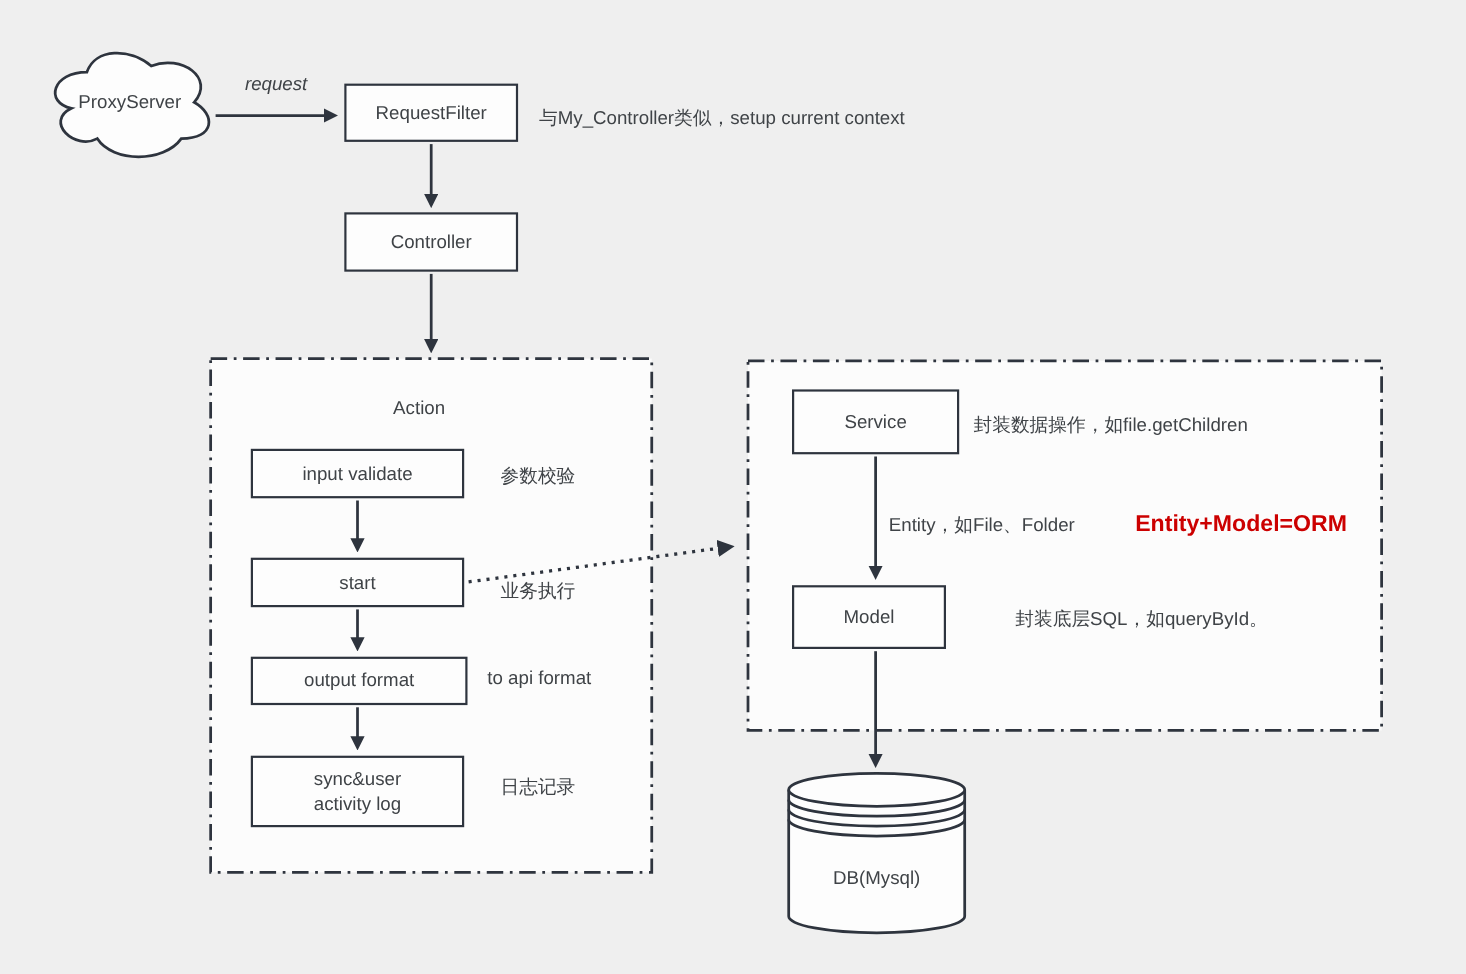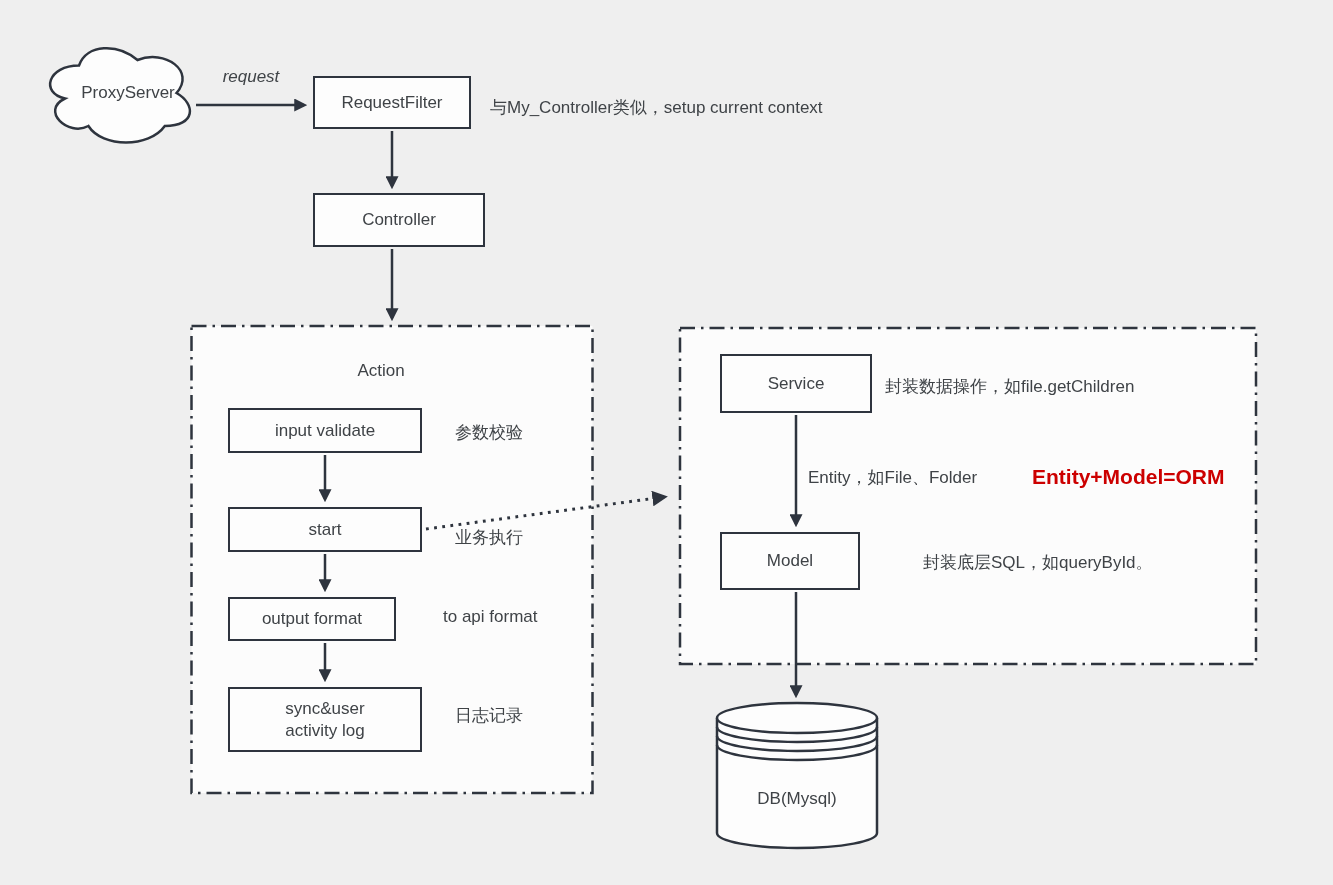--- a/index.html
+++ b/index.html
@@ -85,31 +85,31 @@
     <path class="edge-dotted" marker-end="url(#ah)" d="M426 529 L664 497"></path>
 
     <path class="shape" d="M717 718 L717 833 A80 15 0 0 0 877 833 L877 718"></path>
     <ellipse class="shape" cx="797" cy="718" rx="80" ry="15"></ellipse>
     <path class="arc" d="M717 727 A80 15 0 0 0 877 727"></path>
     <path class="arc" d="M717 736 A80 15 0 0 0 877 736"></path>
     <path class="arc" d="M717 745 A80 15 0 0 0 877 745"></path>
   </svg>
 
   <div class="node" style="left:313px;top:76px;width:158px;height:53px;">RequestFilter</div>
-  <div class="node" style="left:313px;top:193px;width:172px;height:54px;">Controller</div>
+  <div class="node" style="left:313px;top:193px;width:158px;height:54px;">Controller</div>
   <div class="node" style="left:228px;top:408px;width:194px;height:45px;">input validate</div>
   <div class="node" style="left:228px;top:507px;width:194px;height:45px;">start</div>
-  <div class="node" style="left:228px;top:597px;width:168px;height:44px;">output format</div>
+  <div class="node" style="left:228px;top:597px;width:197px;height:44px;">output format</div>
   <div class="node" style="left:228px;top:687px;width:194px;height:65px;">
     <span class="wrap-narrow">sync&amp;user activity log</span>
   </div>
   <div class="node" style="left:720px;top:354px;width:152px;height:59px;">Service</div>
   <div class="node" style="left:720px;top:532px;width:140px;height:58px;">Model</div>
 
-  <div class="label center" style="left:48px;top:83px;width:160px;">ProxyServer</div>
+  <div class="label center" style="left:38px;top:83px;width:160px;">ProxyServer</div>
   <div class="label center" style="left:206px;top:67px;width:90px;font-style:italic;">request</div>
   <div class="label center" style="left:281px;top:361px;width:200px;">Action</div>
   <div class="label center" style="left:717px;top:789px;width:160px;">DB(Mysql)</div>
 
   <div class="label" style="left:490px;top:96px;">与My_Controller类似，setup current context</div>
   <div class="label" style="left:455px;top:421px;">参数校验</div>
   <div class="label" style="left:455px;top:526px;">业务执行</div>
   <div class="label" style="left:443px;top:607px;">to api format</div>
   <div class="label" style="left:455px;top:704px;">日志记录</div>
   <div class="label" style="left:885px;top:375px;">封装数据操作，如file.getChildren</div>

